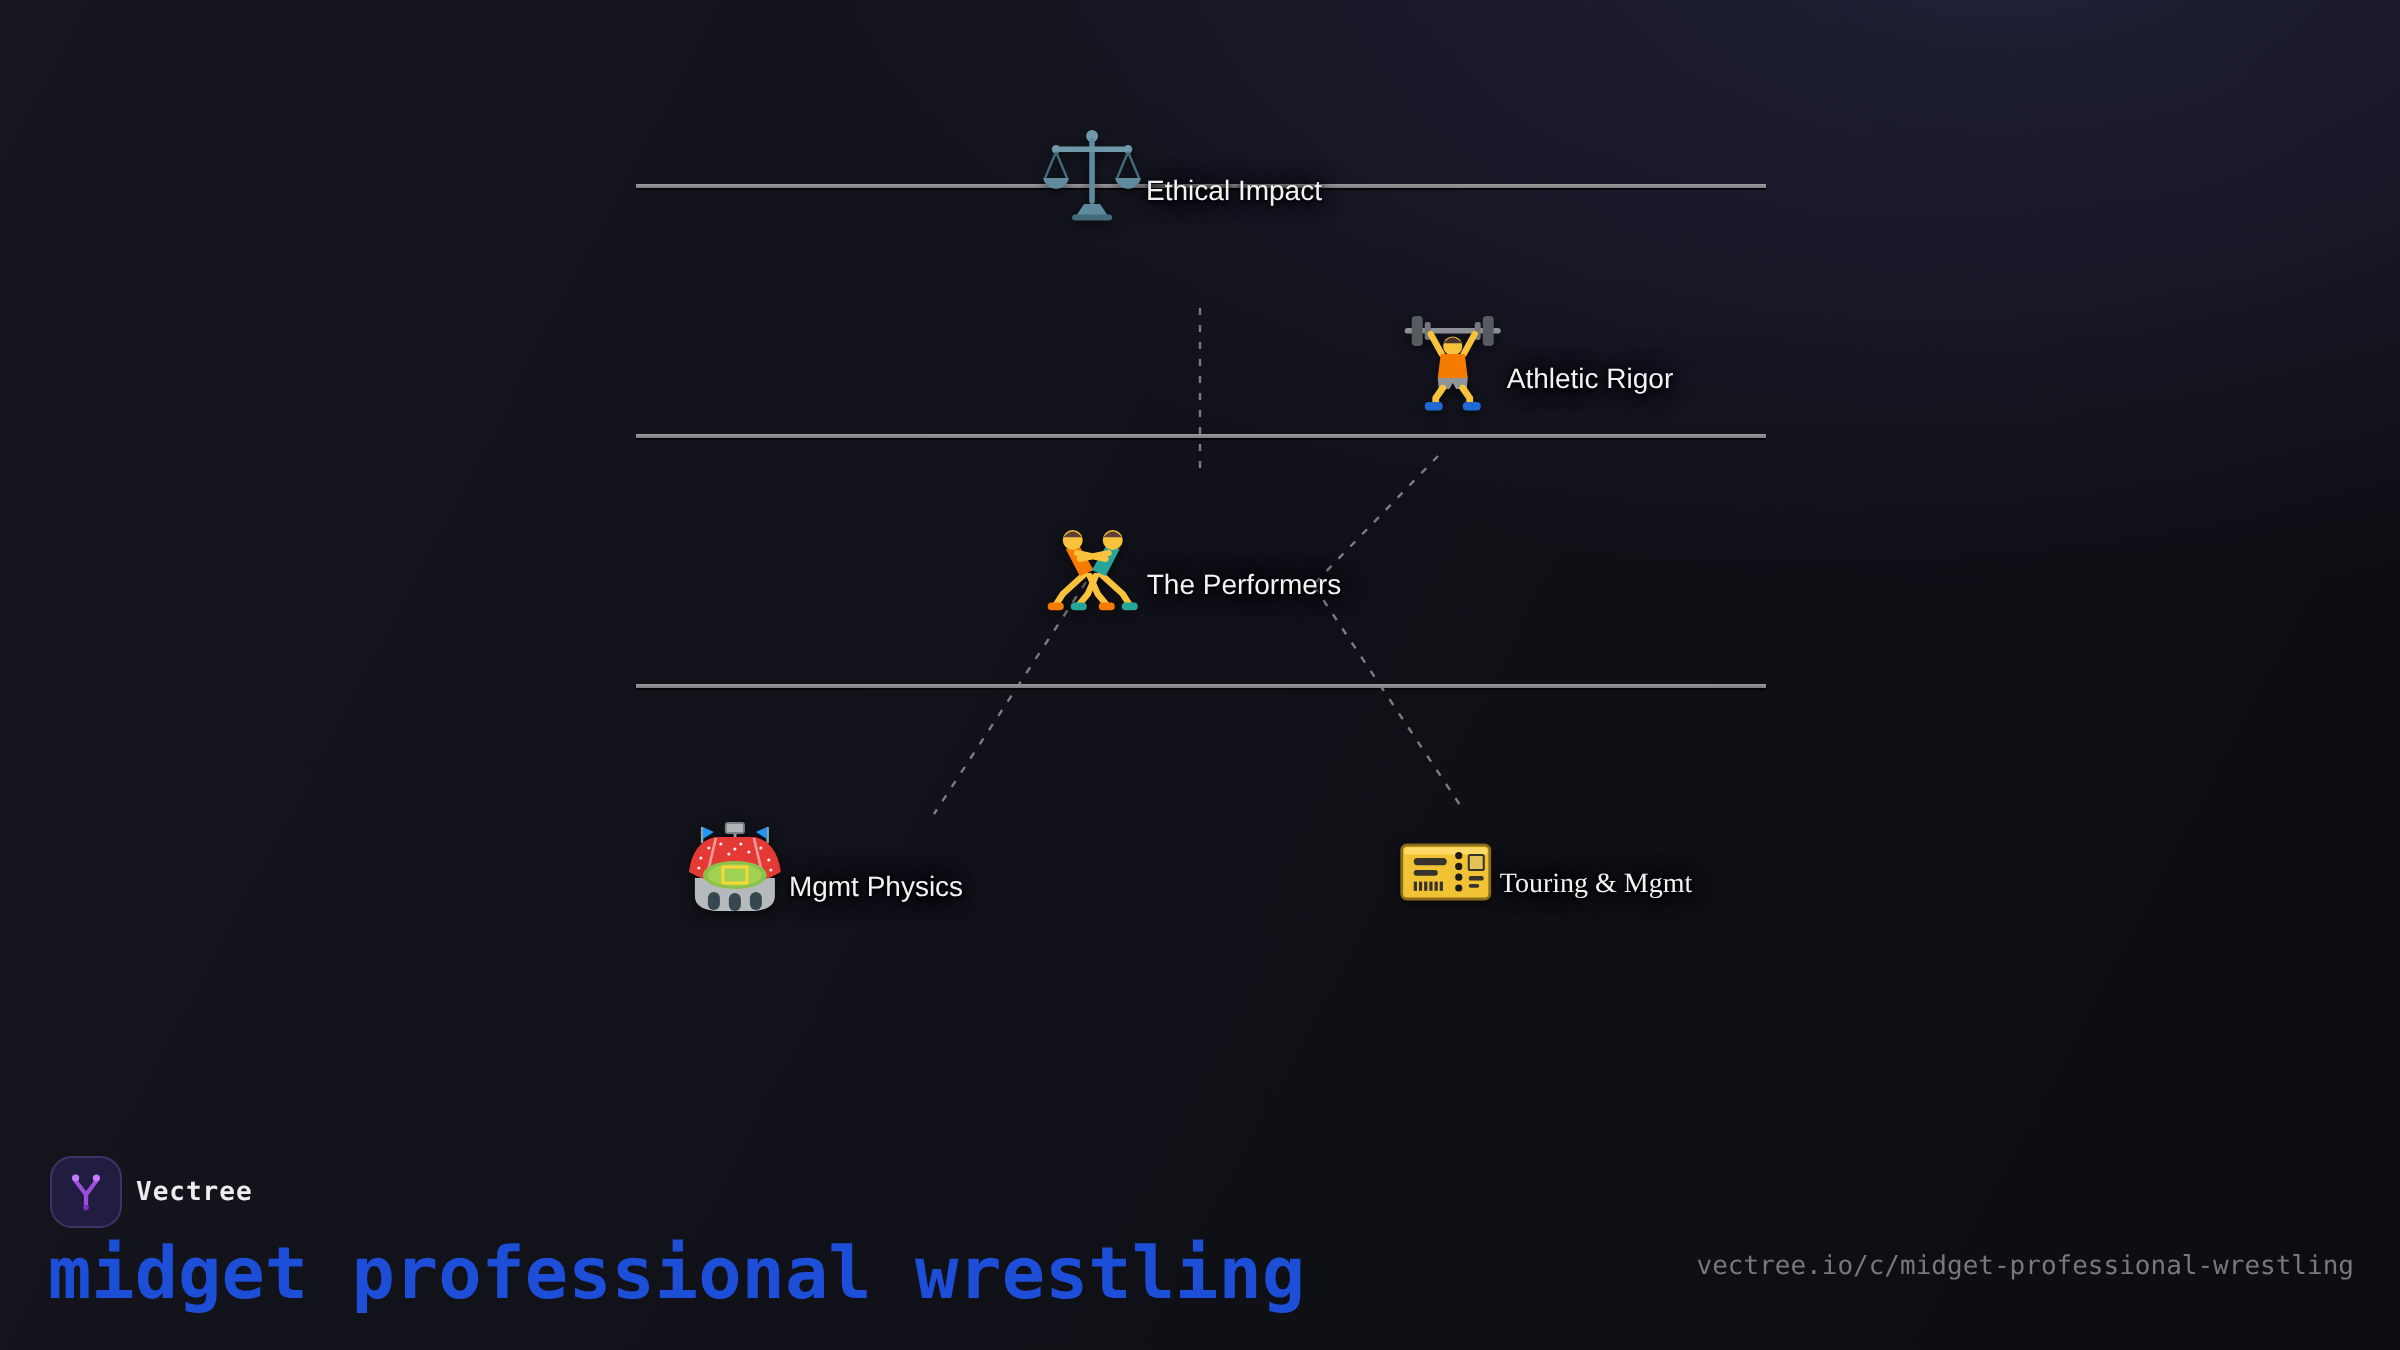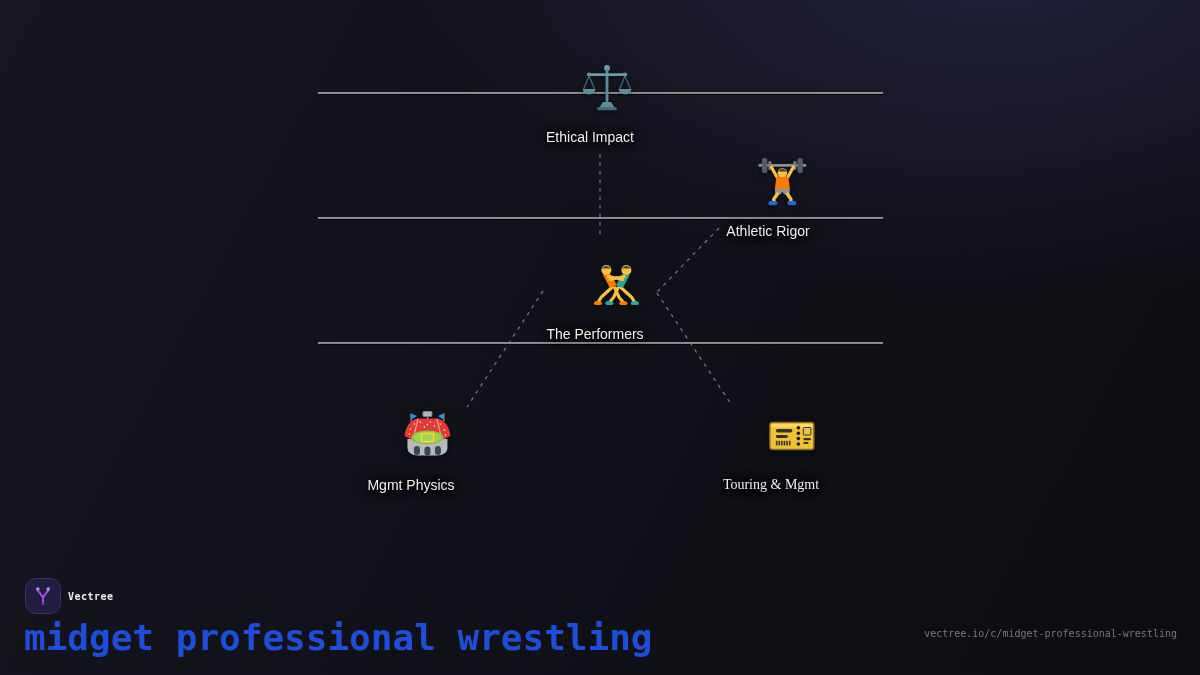--- a/index.html
+++ b/index.html
@@ -14,43 +14,43 @@
   
   .tier{position:absolute;left:318px;width:565px;height:2px;
         background:linear-gradient(#9b9b9f,#7c7c81);
         box-shadow:0 1px 0 rgba(5,5,8,0.9);z-index:1;}
   .tier-1{top:92px;} .tier-2{top:217px;} .tier-3{top:342px;}
 
   
   .edges{position:absolute;inset:0;z-index:2;pointer-events:none;}
 
   
-  .node{position:absolute;transform:translateX(-50%);display:flex;flex-direction:column;
-        align-items:flex-end;width:max-content;z-index:3;}
+  .node{position:absolute;transform:translateX(-50%);display:flex;
+        align-items:center;width:max-content;z-index:3;}
   .node .icon{width:54px;height:54px;filter:drop-shadow(0 2px 3px rgba(0,0,0,0.55));}
   .node .icon svg{width:100%;height:100%;display:block;}
   .node .label{margin-top:13px;font-size:14px;line-height:18px;color:#f2f2f3;white-space:nowrap;
         text-shadow:0 0 6px rgba(0,0,0,.95),0 0 12px rgba(0,0,0,.75),0 1px 2px #000;}
   .node-ethical{left:590px;top:61px;}
   .node-athletic{left:768px;top:155px;}
   .node-performers{left:595px;top:258px;}
   .node-ring{left:411px;top:409px;}
   .node-touring{left:771px;top:409px;font-family:Liberation Serif, serif;}
 
   
   .logo{position:absolute;left:25px;top:578px;width:36px;height:36px;border-radius:11px;
         background:#211d41;border:1px solid #3b3567;box-sizing:border-box;z-index:4;}
   .logo svg{width:100%;height:100%;display:block;}
   .brand{position:absolute;left:68px;top:578px;height:36px;display:flex;align-items:center;
-        font-family:"DejaVu Sans Mono",monospace;font-weight:bold;font-size:10px;
+        font-family:"DejaVu Sans Mono",monospace;font-weight:bold;font-size:13px;
         letter-spacing:0.5px;color:#ededf0;z-index:4;}
   .title{position:absolute;left:24px;top:616px;font-family:"DejaVu Sans Mono",monospace;
         font-weight:bold;font-size:36px;line-height:44px;color:#1d4ed8;white-space:nowrap;z-index:4;}
   .url{position:absolute;right:23px;top:626px;font-family:"DejaVu Sans Mono",monospace;
-        font-size:10px;line-height:16px;color:#77787f;z-index:4;}
+        font-size:13px;line-height:16px;color:#77787f;z-index:4;}
 </style>
 </head>
 <body>
 
 <div class="stage">
 
   <div class="tier tier-1"></div>
   <div class="tier tier-2"></div>
   <div class="tier tier-3"></div>
 

